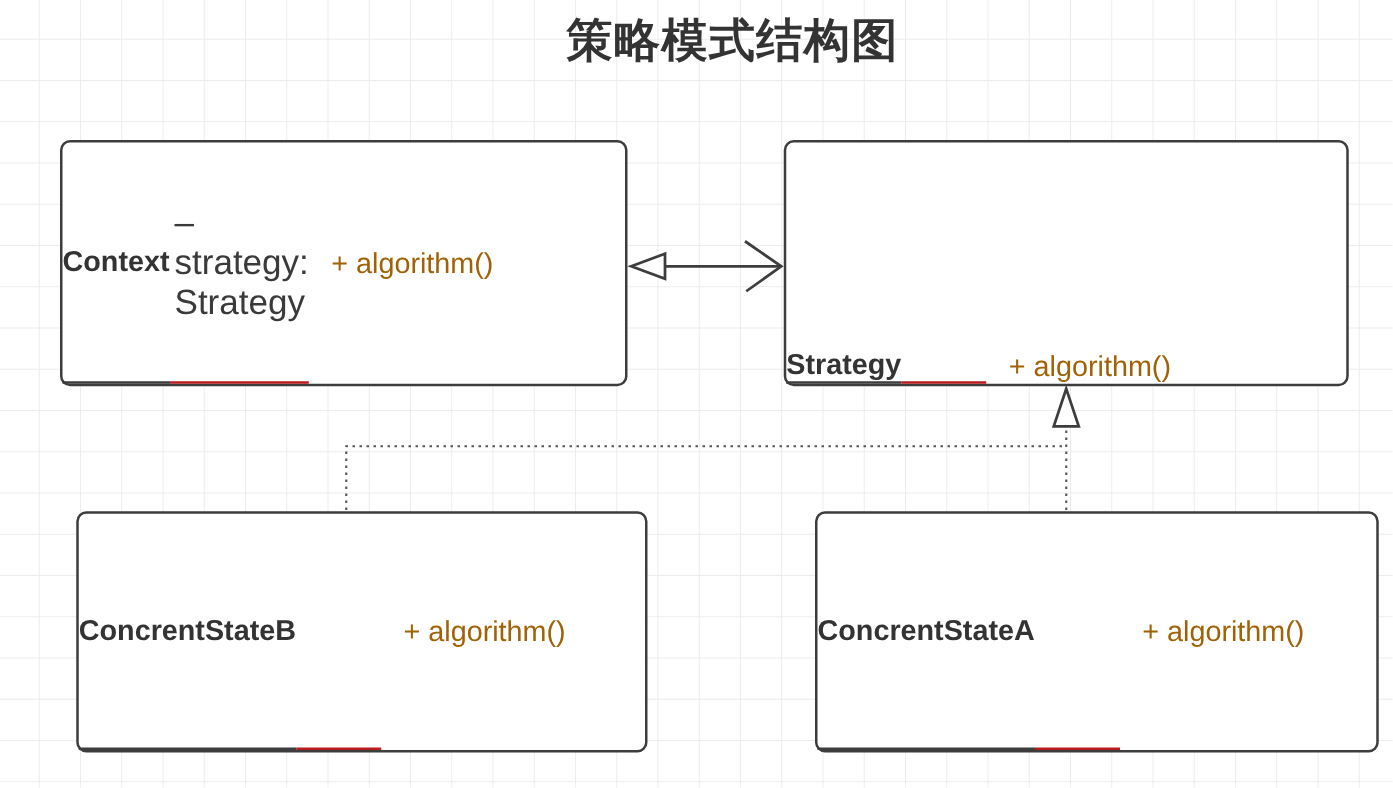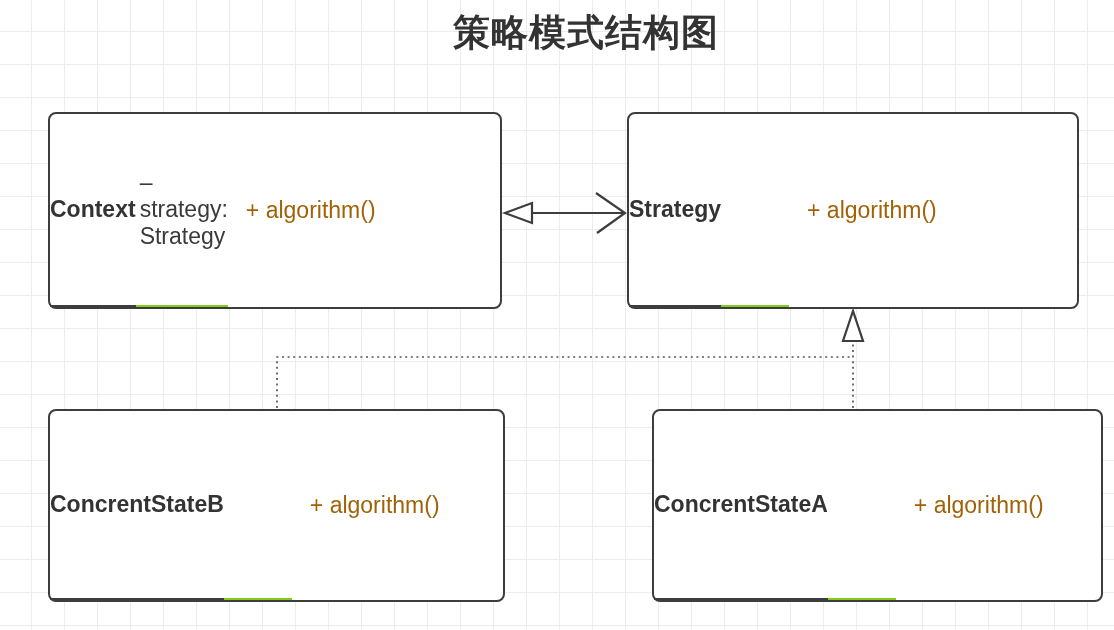--- a/index.html
+++ b/index.html
@@ -48,38 +48,38 @@
     border-bottom: 2px solid #3d3d3d;
     display: flex;
     align-items: center;
     justify-content: center;
     font-size: 23px;
     font-weight: 700;
     color: #333333;
   }
   .uml-attrs {
     flex: 0 0 64px;
-    border-bottom: 2px solid #84cc16;
+    border-bottom: 2px solid #b91c1c;
     display: flex;
     align-items: center;
     padding-left: 4px;
-    font-size: 23px;
+    font-size: 28px;
     color: #3a3a3a;
   }
   .uml-methods {
     flex: 1 1 auto;
     display: flex;
     align-items: center;
     padding-left: 18px;
     font-size: 23px;
     color: #a16207;
   }
   #box-context        { left: 48px;  top: 112px; width: 454px; height: 197px; }
-  #box-strategy       { left: 627px; top: 112px; width: 452px; height: 197px; }
-  #box-concrentstateb { left: 48px;  top: 409px; width: 457px; height: 193px; }
+  #box-strategy       { left: 627px; top: 112px; width: 452px; height: 197px; align-items: flex-end; }
+  #box-concrentstateb { left: 61px;  top: 409px; width: 457px; height: 193px; }
   #box-concrentstatea { left: 652px; top: 409px; width: 451px; height: 193px; }
   .connector-layer {
     position: absolute;
     inset: 0;
     width: 1114px;
     height: 630px;
     pointer-events: none;
   }
 </style>
 </head>

